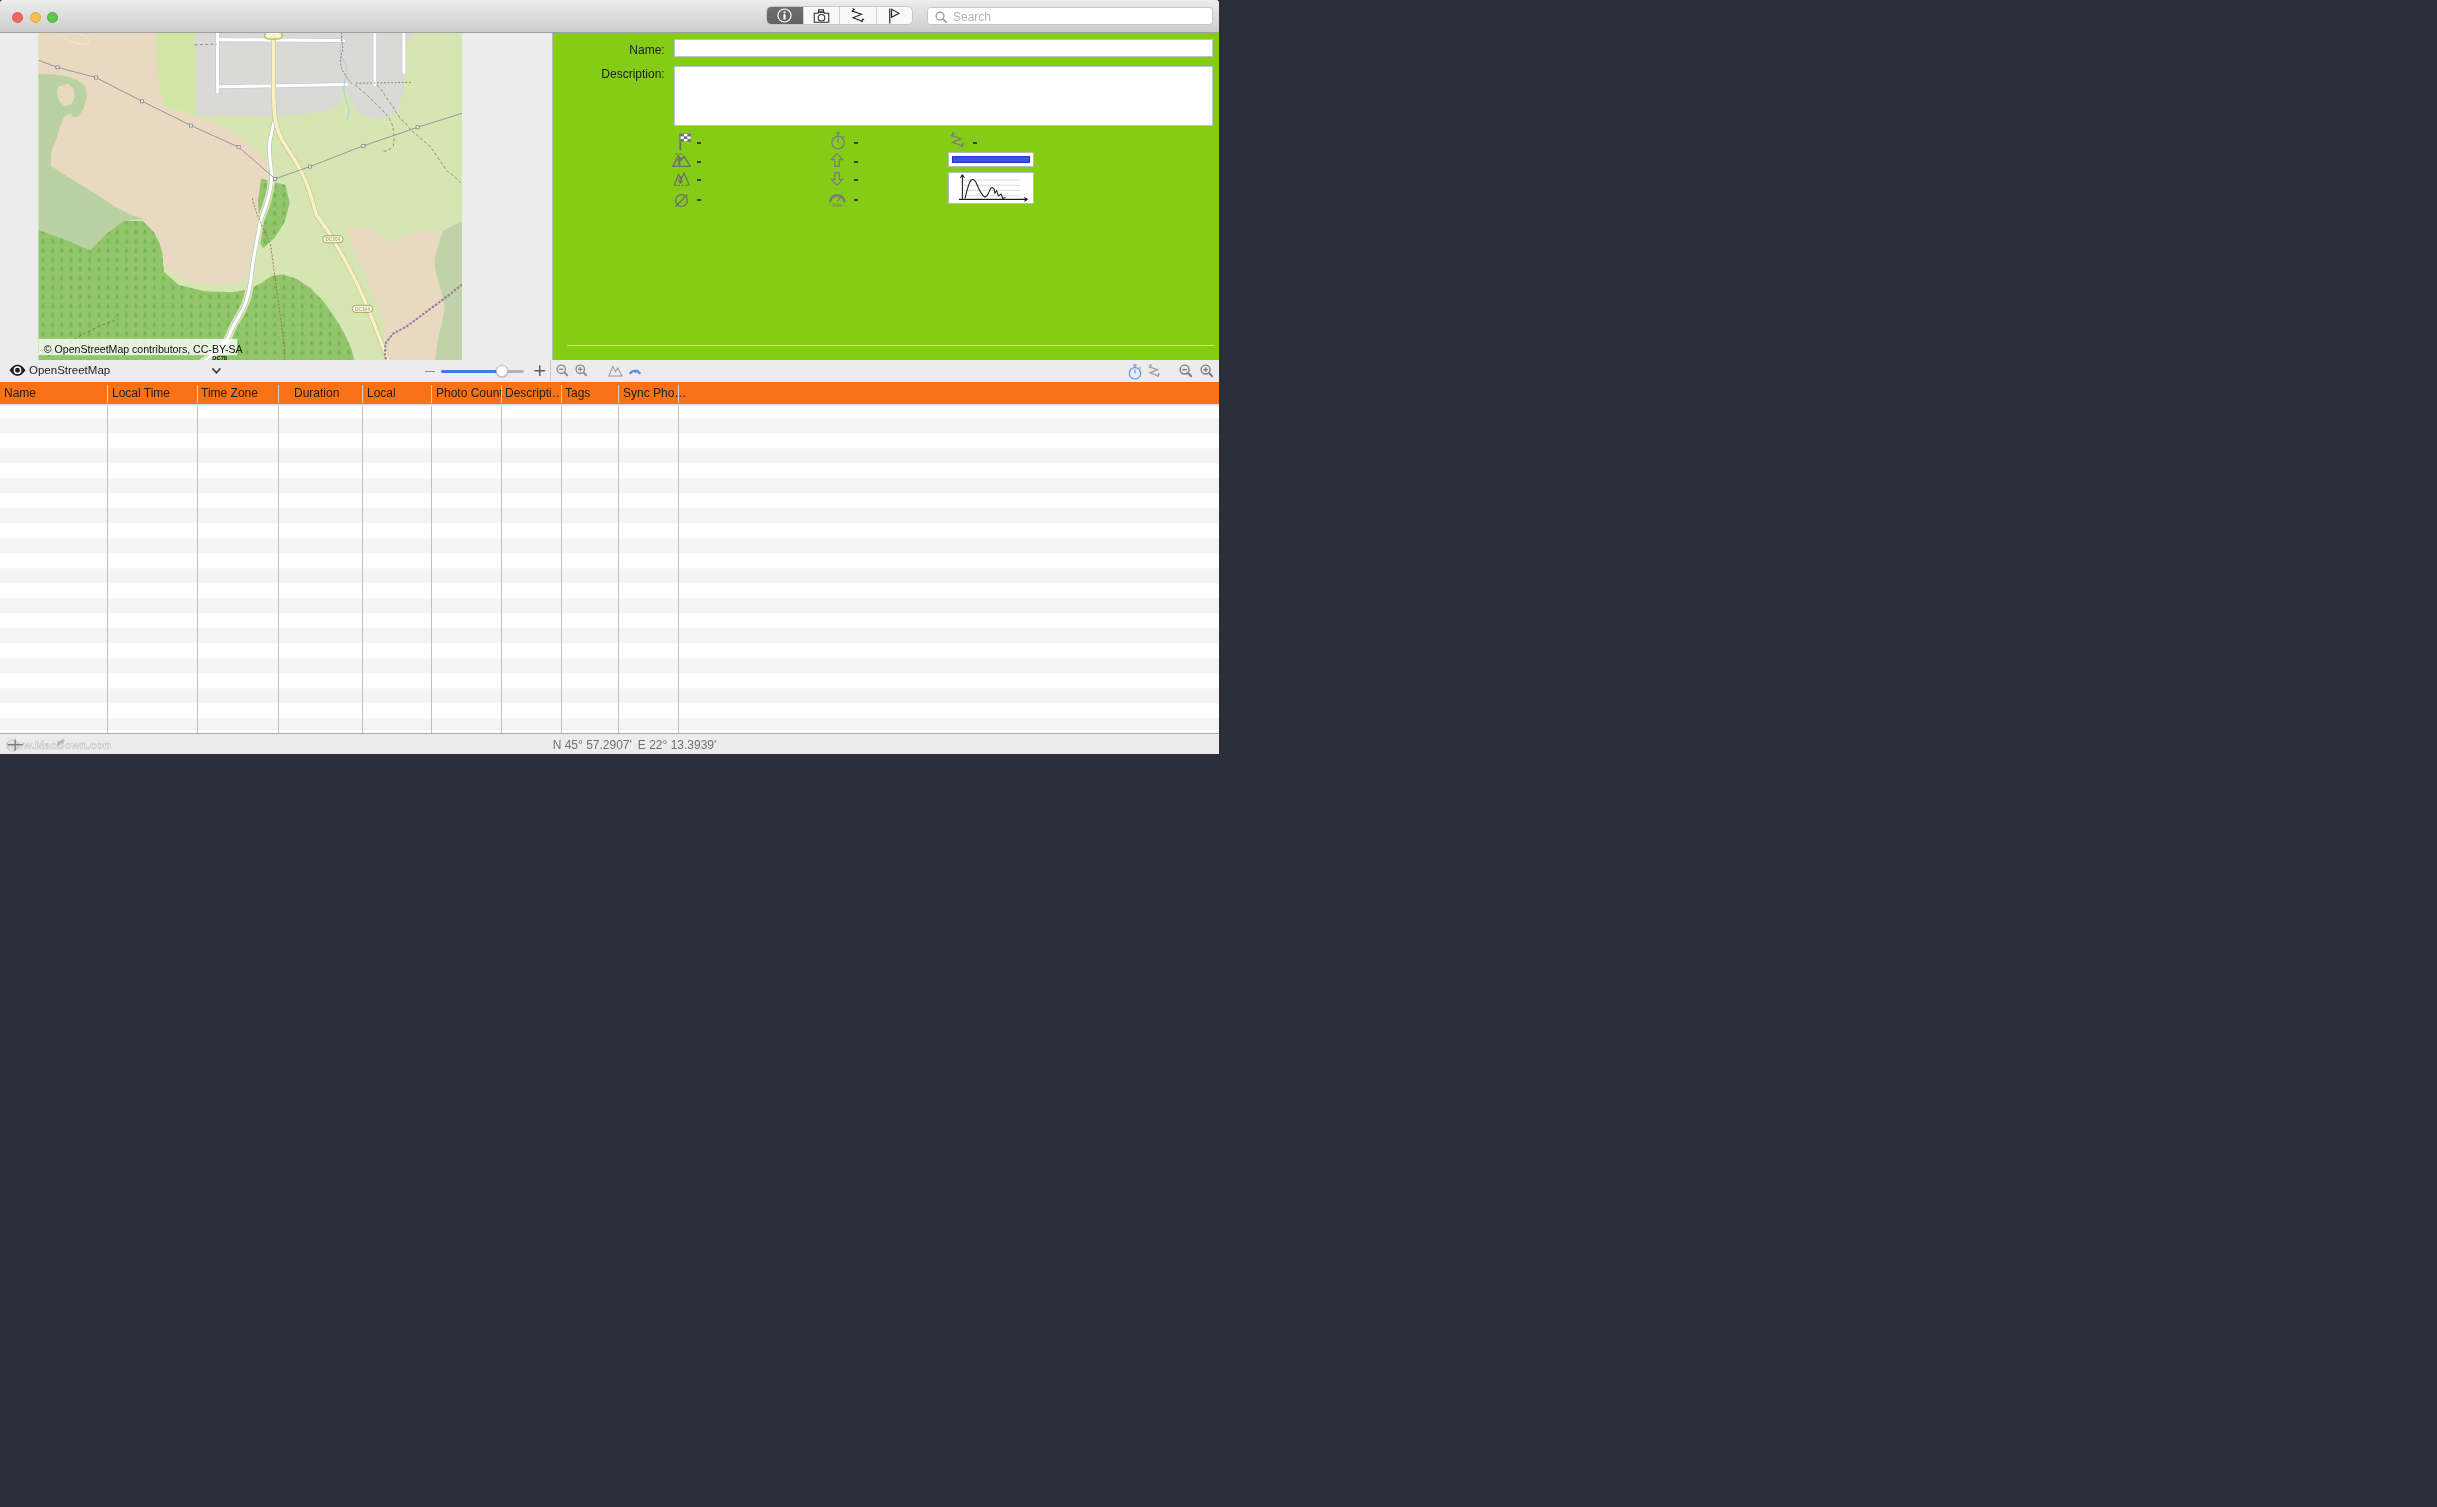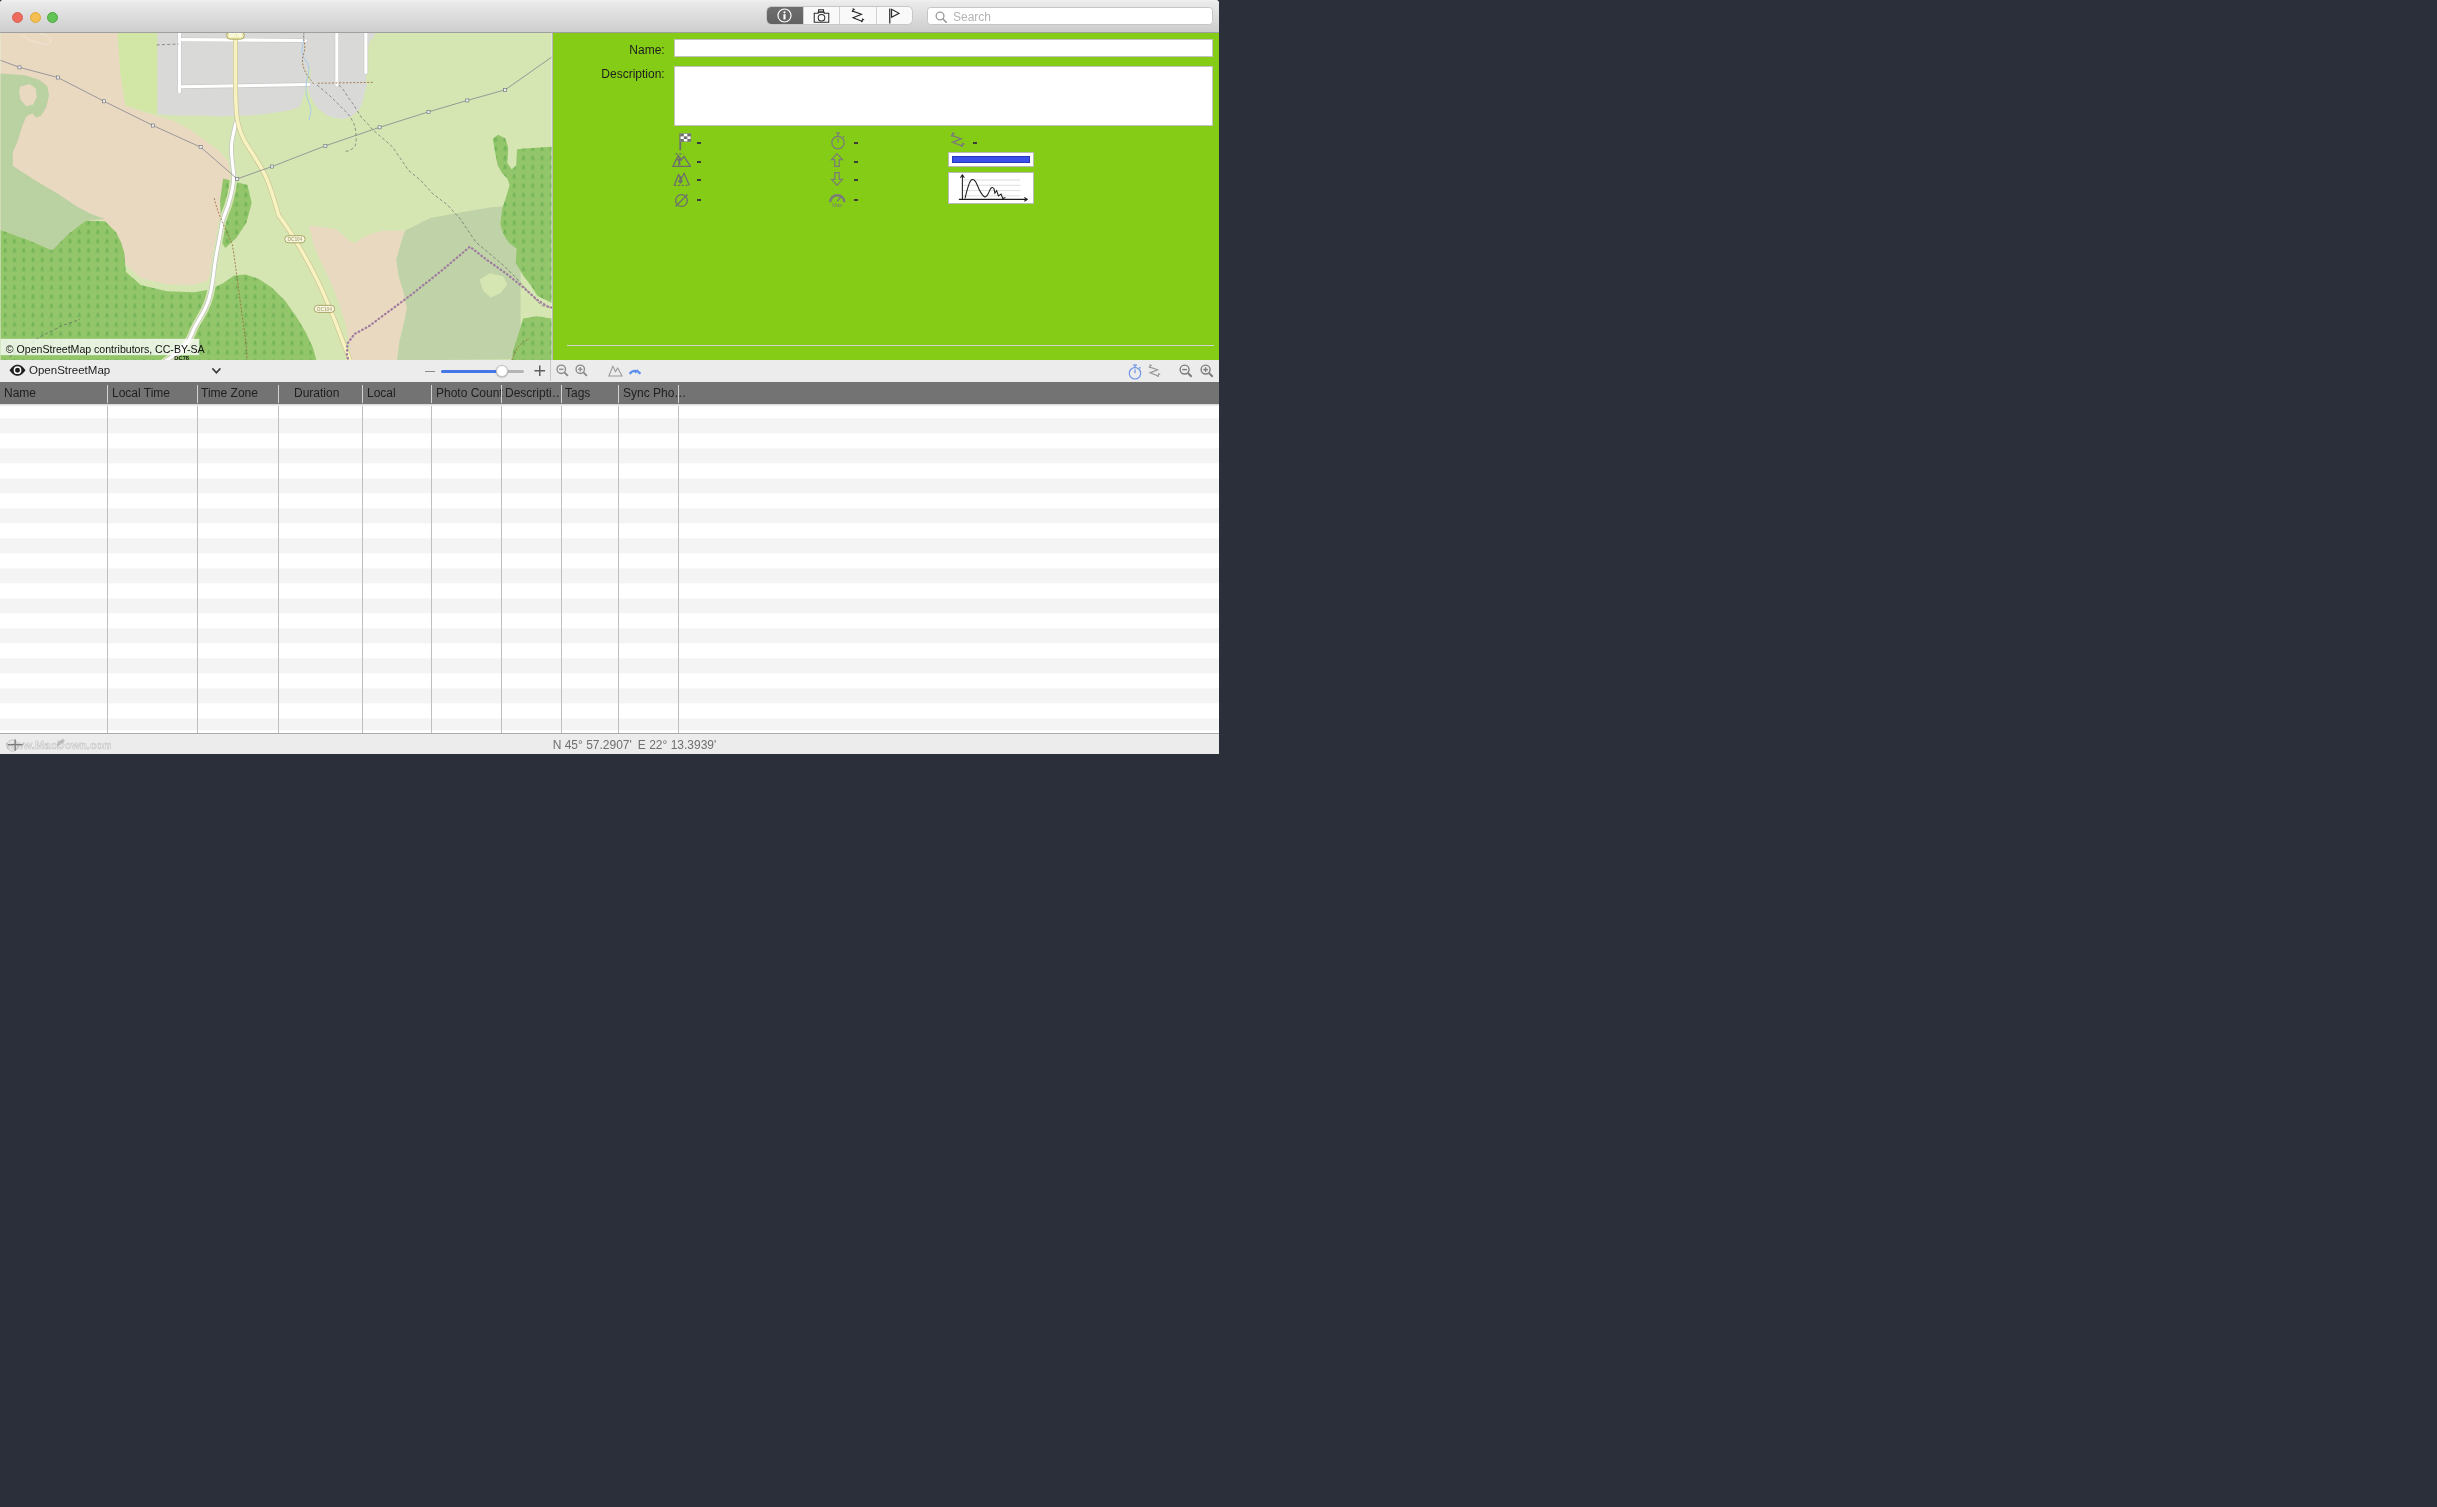--- a/index.html
+++ b/index.html
@@ -19,37 +19,37 @@
     border:0.9px solid #c7c7c7; border-radius:5.3px; background:#f9f9f9; display:flex; overflow:hidden; }
   .segitem { flex:1; display:flex; align-items:center; justify-content:center; border-right:0.9px solid #d2d2d2; }
   .segitem:last-child { border-right:none; }
   #seg1 { background:linear-gradient(#6e6e6e,#626262); }
   
   #search { position:absolute; left:927px; top:6.6px; width:286px; height:18.5px;
     background:#fff; border:0.9px solid #c6c6c6; border-radius:3.5px;padding-left:6px; }
   #search .mag { position:absolute; left:7px; top:3.1px; }
   #search .ph { position:absolute; left:25px; top:2.2px; font-size:12px; color:#b3b3b3; }
   
-  #map { position:absolute; left:0; top:33px; width:552px; height:327px; overflow:hidden; }
+  #map { position:absolute; left:0; top:33px; width:462px; height:327px; overflow:hidden;padding-left:38px; }
   
   #panel { position:absolute; left:552px; top:33px; width:667px; height:327px;
     background:#84cc16; border-left:0.9px solid #b9b9b9; }
   .lbl { position:absolute; font-size:12px; color:#1d1d1f; text-align:right; }
   .ibox { position:absolute; background:#fff; border:0.9px solid #c2c2c2; }
   .dash { position:absolute; width:4px; height:1.6px; background:#3d3d3d; }
   .sic { position:absolute; }
   
   #mtool { position:absolute; left:0; top:360px; width:1219px; height:22.5px;
     background:#ececec; border-bottom:1.3px solid #a9a9a9; }
   #mtool .vsep { position:absolute; left:550px; top:0; width:0.9px; height:21px; background:#c9c9c9; }
   #osmname { position:absolute; left:29px; top:4.4px; font-size:11.5px; color:#1d1d1f; }
   #editlbl { position:absolute; left:366px; top:4.4px; font-size:11.5px; color:#9e9e9e;margin-top:31px; }
   
   #thead { position:absolute; left:0; top:382px; width:1219px; height:23.4px;
-    background:#737373; border-bottom:0.9px solid #dcdcdc; }
+    background:#f97316; border-bottom:0.9px solid #dcdcdc; }
   #thead .h { position:absolute; top:4.4px; font-size:12px; color:#202020; }
   #thead .tick { position:absolute; top:2.6px; width:0.9px; height:18.5px; background:#d2d2d2; }
   #tbody { position:absolute; left:0; top:406px; width:1219px; height:327px;
     background-image:repeating-linear-gradient(to bottom,#ffffff 0,#ffffff 15px,#f4f4f5 15px,#f4f4f5 30px);
     background-position:0 -2.6px; }
   #tbody .col { position:absolute; top:0; width:0.9px; height:327px; background:#bfbfbf; }
   
   #status { position:absolute; left:0; top:733px; width:1219px; height:21px;
     background:#ececec; border-top:0.9px solid #ababab; }
   #coords { position:absolute; left:502px; top:3.5px; width:265px; text-align:center;

